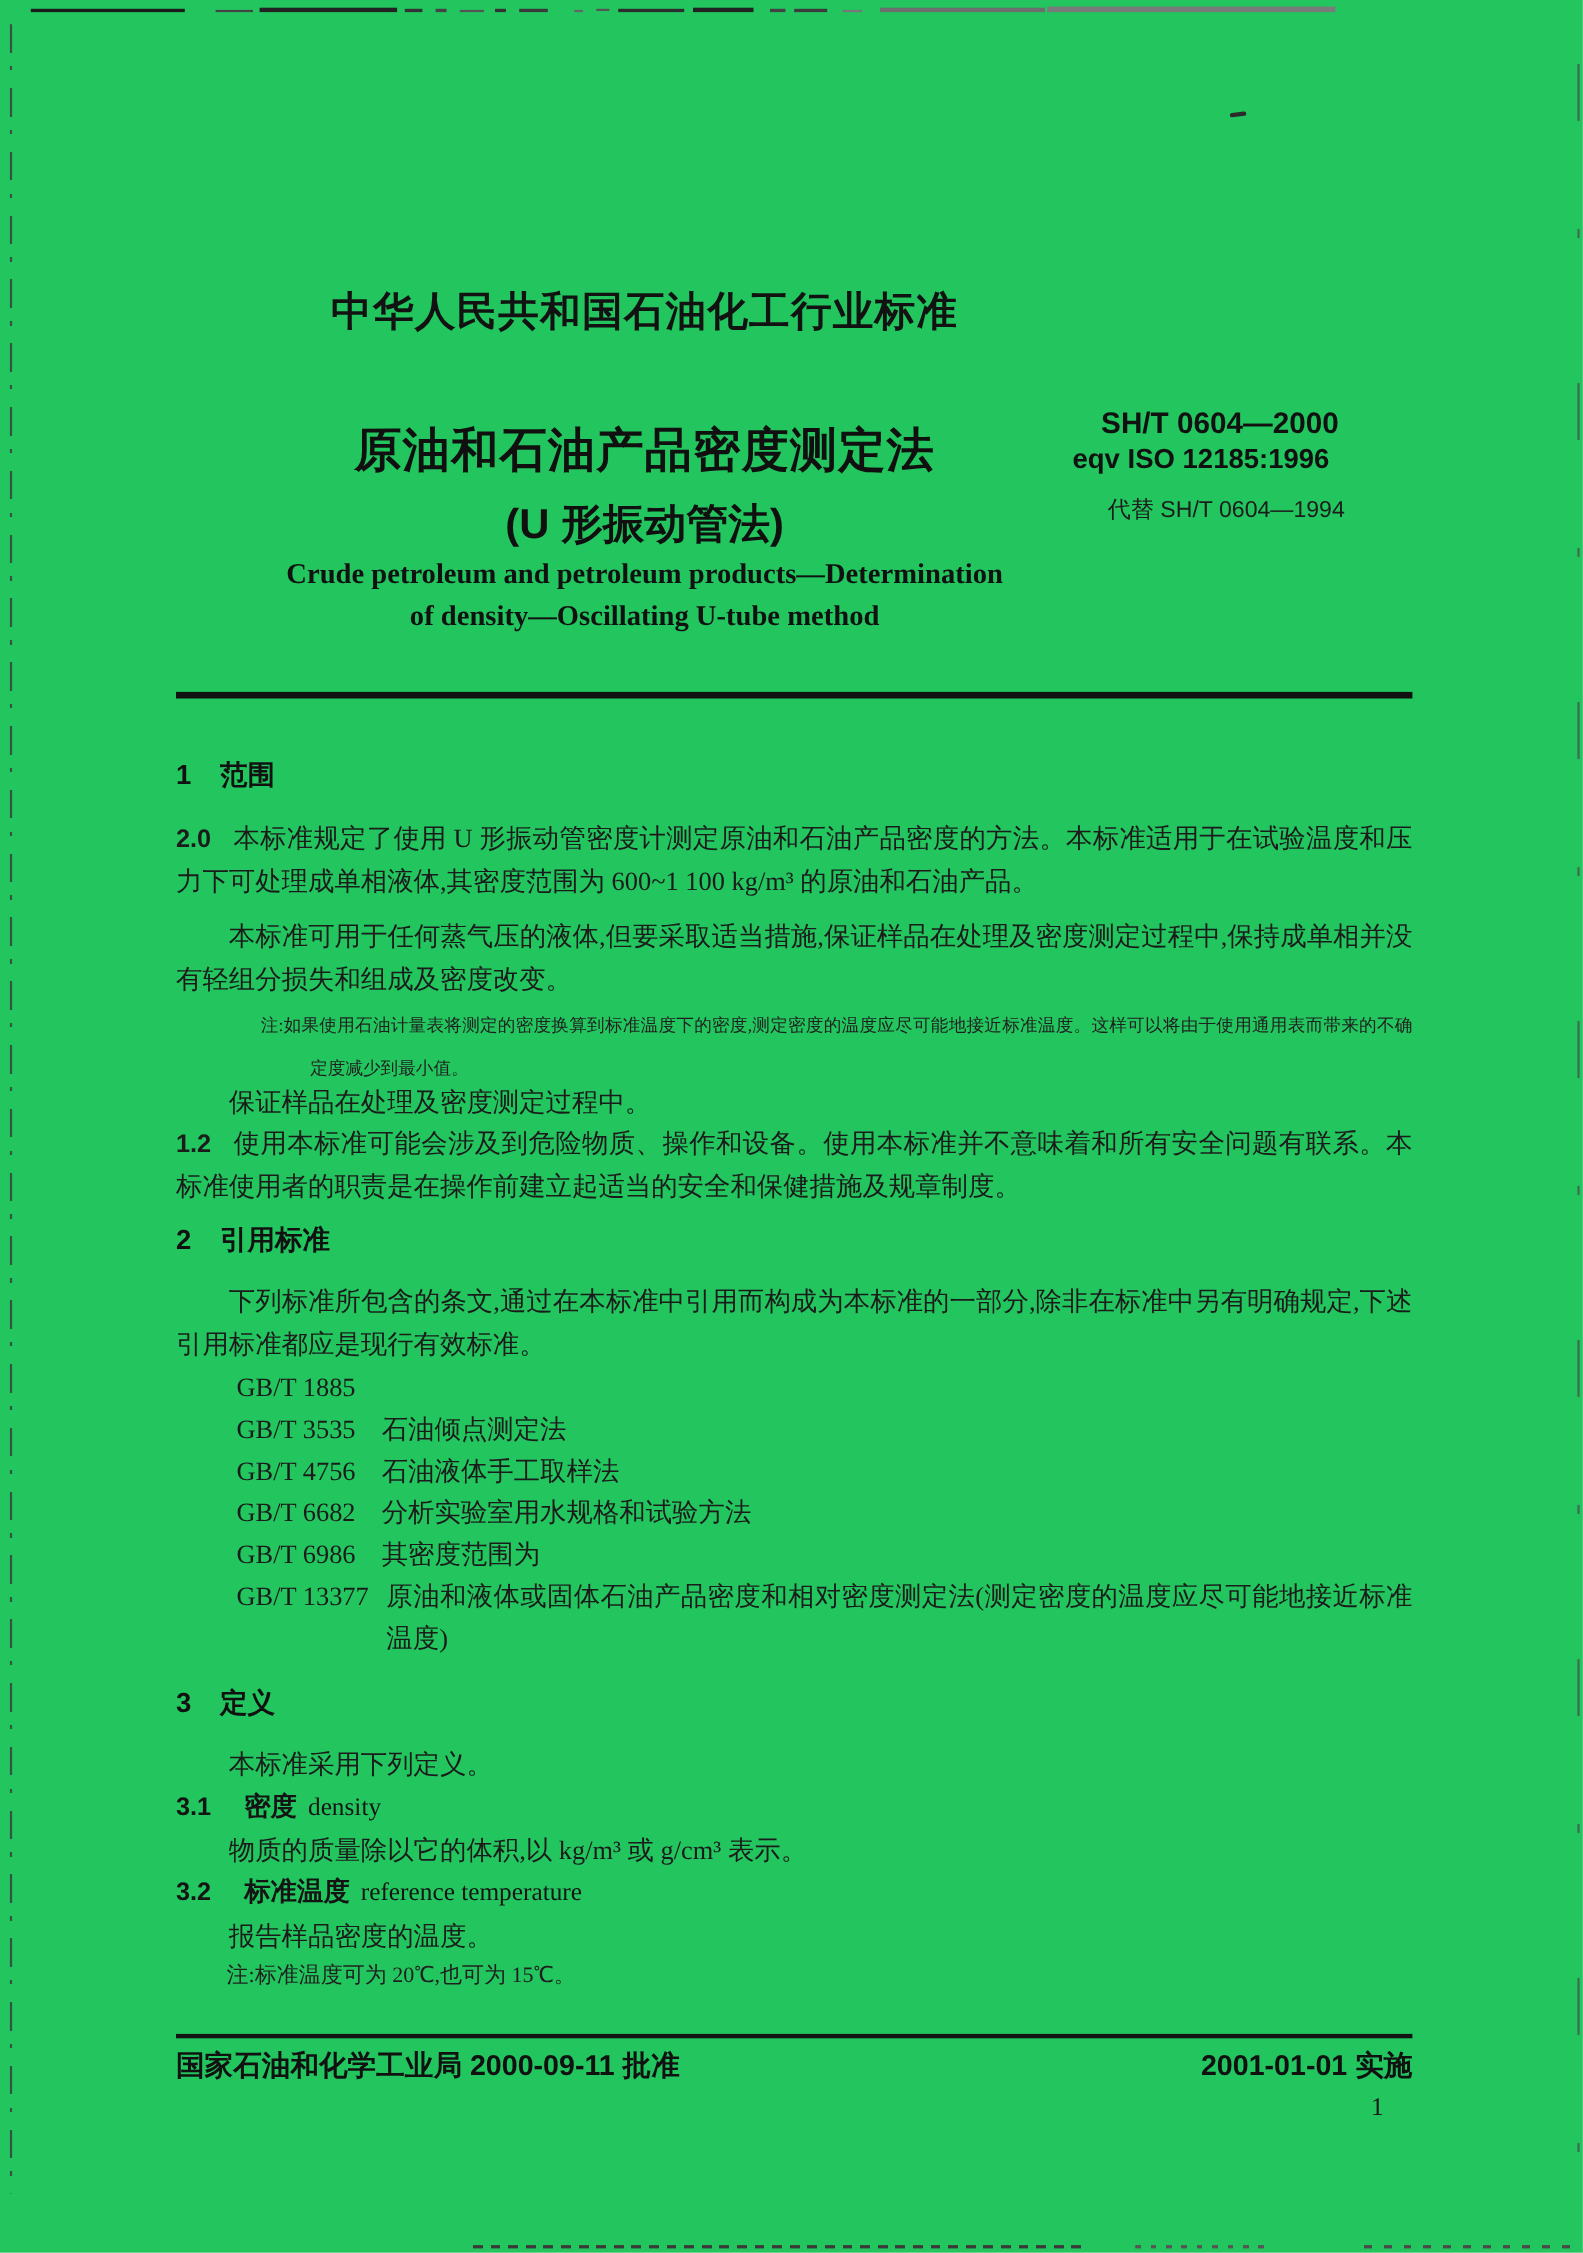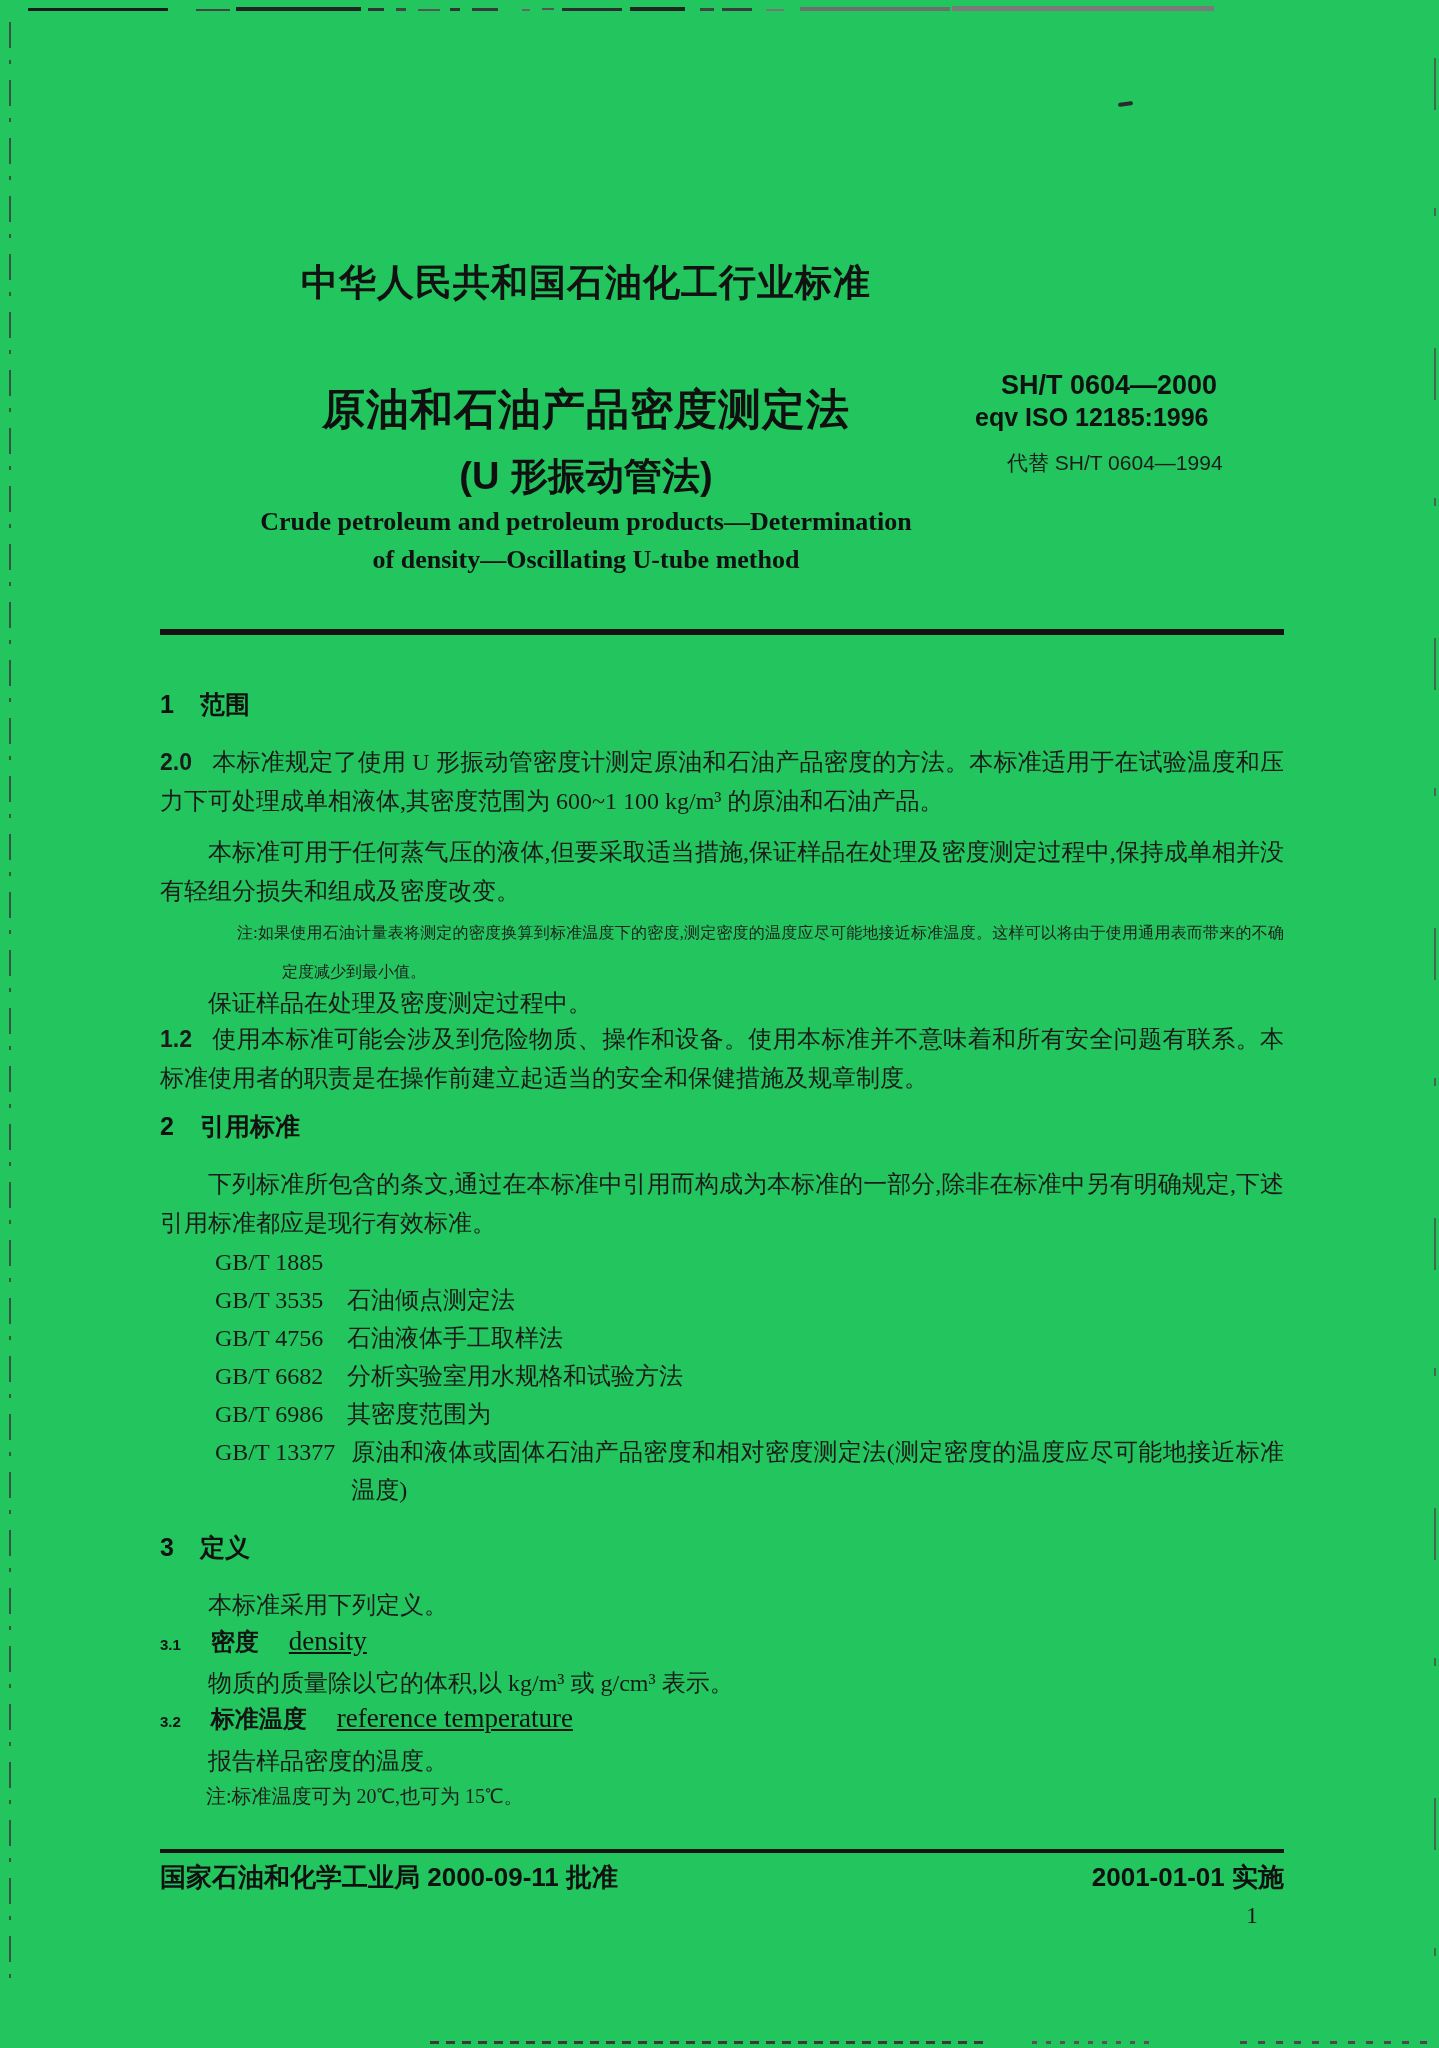--- a/index.html
+++ b/index.html
@@ -75,23 +75,23 @@
     position:absolute;left:160px;width:1124px;
     font-size:20px;line-height:30px;color:#1f1f1f;margin:0;padding-left:46px;box-sizing:border-box;
   }
   
   .refs{position:absolute;left:215px;top:1243px;width:1069px;}
   .ref{display:flex;line-height:38px;font-size:24px;color:#1b1b1b;}
   .ref-no{flex:none;min-width:116px;margin-right:16px;white-space:nowrap;}
   .ref-title{flex:1;text-align:justify;}
   
   .def-line{position:absolute;left:160px;width:1124px;font-size:24px;color:#141414;}
-  .dnum{font-family:"Liberation Sans", sans-serif;font-weight:bold;font-size:15px;}
+  .dnum{font-family:"Liberation Sans", sans-serif;font-weight:bold;font-size:23px;}
   .dterm{font-family:"Liberation Sans", sans-serif;font-weight:bold;font-size:24px;margin-left:24px;}
-  .den{font-family:"Liberation Serif", serif;font-size:27px;margin-left:24px;text-decoration:underline;}
+  .den{font-family:"Liberation Serif", serif;font-size:23px;margin-left:4px;}
   
   .rule-footer{position:absolute;left:160px;top:1849px;width:1124px;height:4px;background:#141414;}
   .footer-row{
     position:absolute;left:160px;top:1860px;width:1124px;display:flex;justify-content:space-between;
     font-family:"Liberation Sans", sans-serif;font-weight:bold;font-size:26px;color:#111;
   }
   .page-num{position:absolute;left:1230px;top:1903px;width:44px;text-align:center;font-size:23px;color:#161616;}
 </style>
 </head>
 <body>

